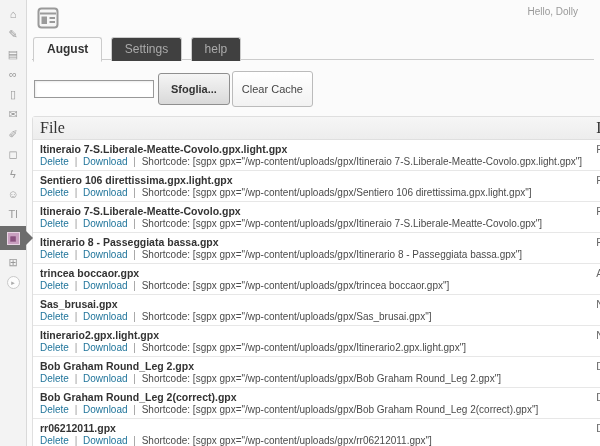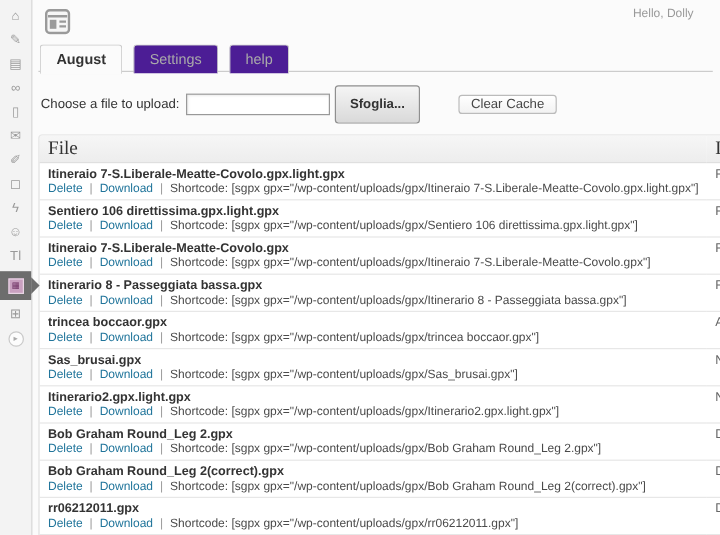--- a/index.html
+++ b/index.html
@@ -24,31 +24,31 @@
   
   .main { position:absolute; left:27px; top:0; width:573px; height:446px; }
   .hello { position:absolute; top:6px; right:22px; font-size:10px; color:#999; }
 
   .page-header { display:flex; align-items:center; padding:7px 0 5px 10px; }
   .page-icon { width:22px; height:22px; margin-right:9px; }
   .page-title { font-size:15px; font-weight:bold; color:#464646; margin:0; letter-spacing:.2px; }
 
   .tabs { margin:2px 6px 0 5px; border-bottom:1px solid #ccc; height:24px; padding-left:1px; }
   .tab { display:inline-block; position:relative; top:1px; padding:4px 13px 5px; margin-right:4px;
-         font-size:12px; color:#aaa; background:#4c1d95; border:1px solid #ccc; border-bottom:none;
+         font-size:12px; color:#aaa; background:#404040; border:1px solid #ccc; border-bottom:none;
          border-radius:3px 3px 0 0; line-height:14px; cursor:pointer; }
   .tab.active { background:#fbfbfb; border-bottom:1px solid #fbfbfb; color:#333; font-weight:bold; }
 
   .upload-row { display:flex; align-items:center; margin:11px 0 9px 7px; font-size:11px; color:#333; }
   .upload-label { margin-right:5px; }
   .file-input { display:flex; align-items:center; }
   .file-text { width:120px; height:18px; border:1px solid #999; background:#fff; box-shadow:inset 1px 1px 2px rgba(0,0,0,.08); }
   .browse-btn { height:32px; margin-left:4px; padding:0 12px; font-size:11px; font-weight:bold; color:#333;
                 border:1px solid #8f8f8f; border-radius:3px; background:linear-gradient(#f5f5f5,#d9d9d9); cursor:pointer; }
-  .secondary-btn { height:16px; margin-left:32px; padding:0 9px; font-size:11px; color:#464646;
+  .secondary-btn { height:36px; margin-left:2px; padding:0 9px; font-size:11px; color:#464646;
                 border:1px solid #bbb; border-radius:3px; background:linear-gradient(#ffffff,#f2f2f2); cursor:pointer; }
 
   
   .tracks-table { width:561px; margin-left:5px; border-collapse:separate; border-spacing:0;
                   background:#fff; border:1px solid #dfdfdf; border-radius:3px; }
   .tracks-table th { font-family:"Liberation Serif", serif; font-weight:normal; font-size:16px; color:#333;
                   text-align:left; padding:4px 7px; background:linear-gradient(#f6f6f6,#ededed);
                   border-bottom:1px solid #dfdfdf; line-height:14px; }
   .tracks-table td { padding:3px 7px 2px; border-bottom:1px solid #e7e7e7; vertical-align:top; }
   .tracks-table tr:last-child td { border-bottom:none; }
@@ -122,21 +122,20 @@
       </svg>
     </div>
 
     <div class="tabs">
       <span class="tab active">August</span>
       <span class="tab">Settings</span>
       <span class="tab">help</span>
     </div>
 
     <div class="upload-row">
-      <span class="upload-label">Choose a file to upload:</span>
       <span class="file-input">
         <span class="file-text"></span>
         <button class="browse-btn">Sfoglia...</button>
       </span>
       <button class="secondary-btn">Clear Cache</button>
     </div>
 
     <table class="tracks-table">
       <thead>
         <tr>

